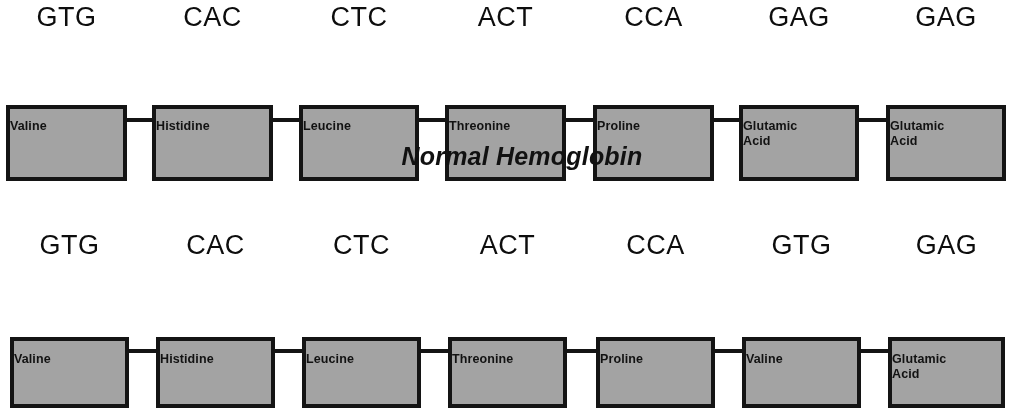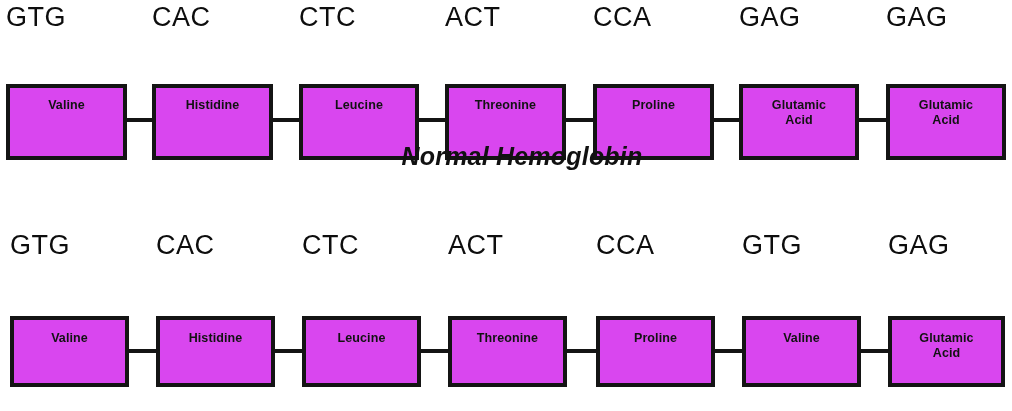--- a/index.html
+++ b/index.html
@@ -36,42 +36,43 @@
 
   
   .codon-strip {
     position: relative;
     height: 40px;
     width: 1012px;
   }
   .codon-label {
     position: absolute;
     top: 0px;
+    text-align: center;
     font-size: 27px;
     font-weight: 400;
     letter-spacing: 0.5px;
     line-height: 34px;
     color: #0d0d0d;
     white-space: nowrap;
   }
 
   
   .chain {
     position: relative;
     width: 1012px;
   }
   .row-normal .chain { height: 82px; }
   .row-sickle .chain { height: 78px; }
 
   .aa-box {
     position: absolute;
     box-sizing: border-box;
     border: 4px solid #141414;
-    background: #d946ef;
-    text-align: center;
+    background: #a3a3a3;
+    margin-top: 21px;
   }
   .row-normal .aa-box { top: 44px; height: 76px; }
   .row-sickle .aa-box { top: 48px; height: 71px; }
 
   .aa-label {
     display: block;
     font-size: 12.5px;
     font-weight: 700;
     line-height: 15px;
     color: #121212;

